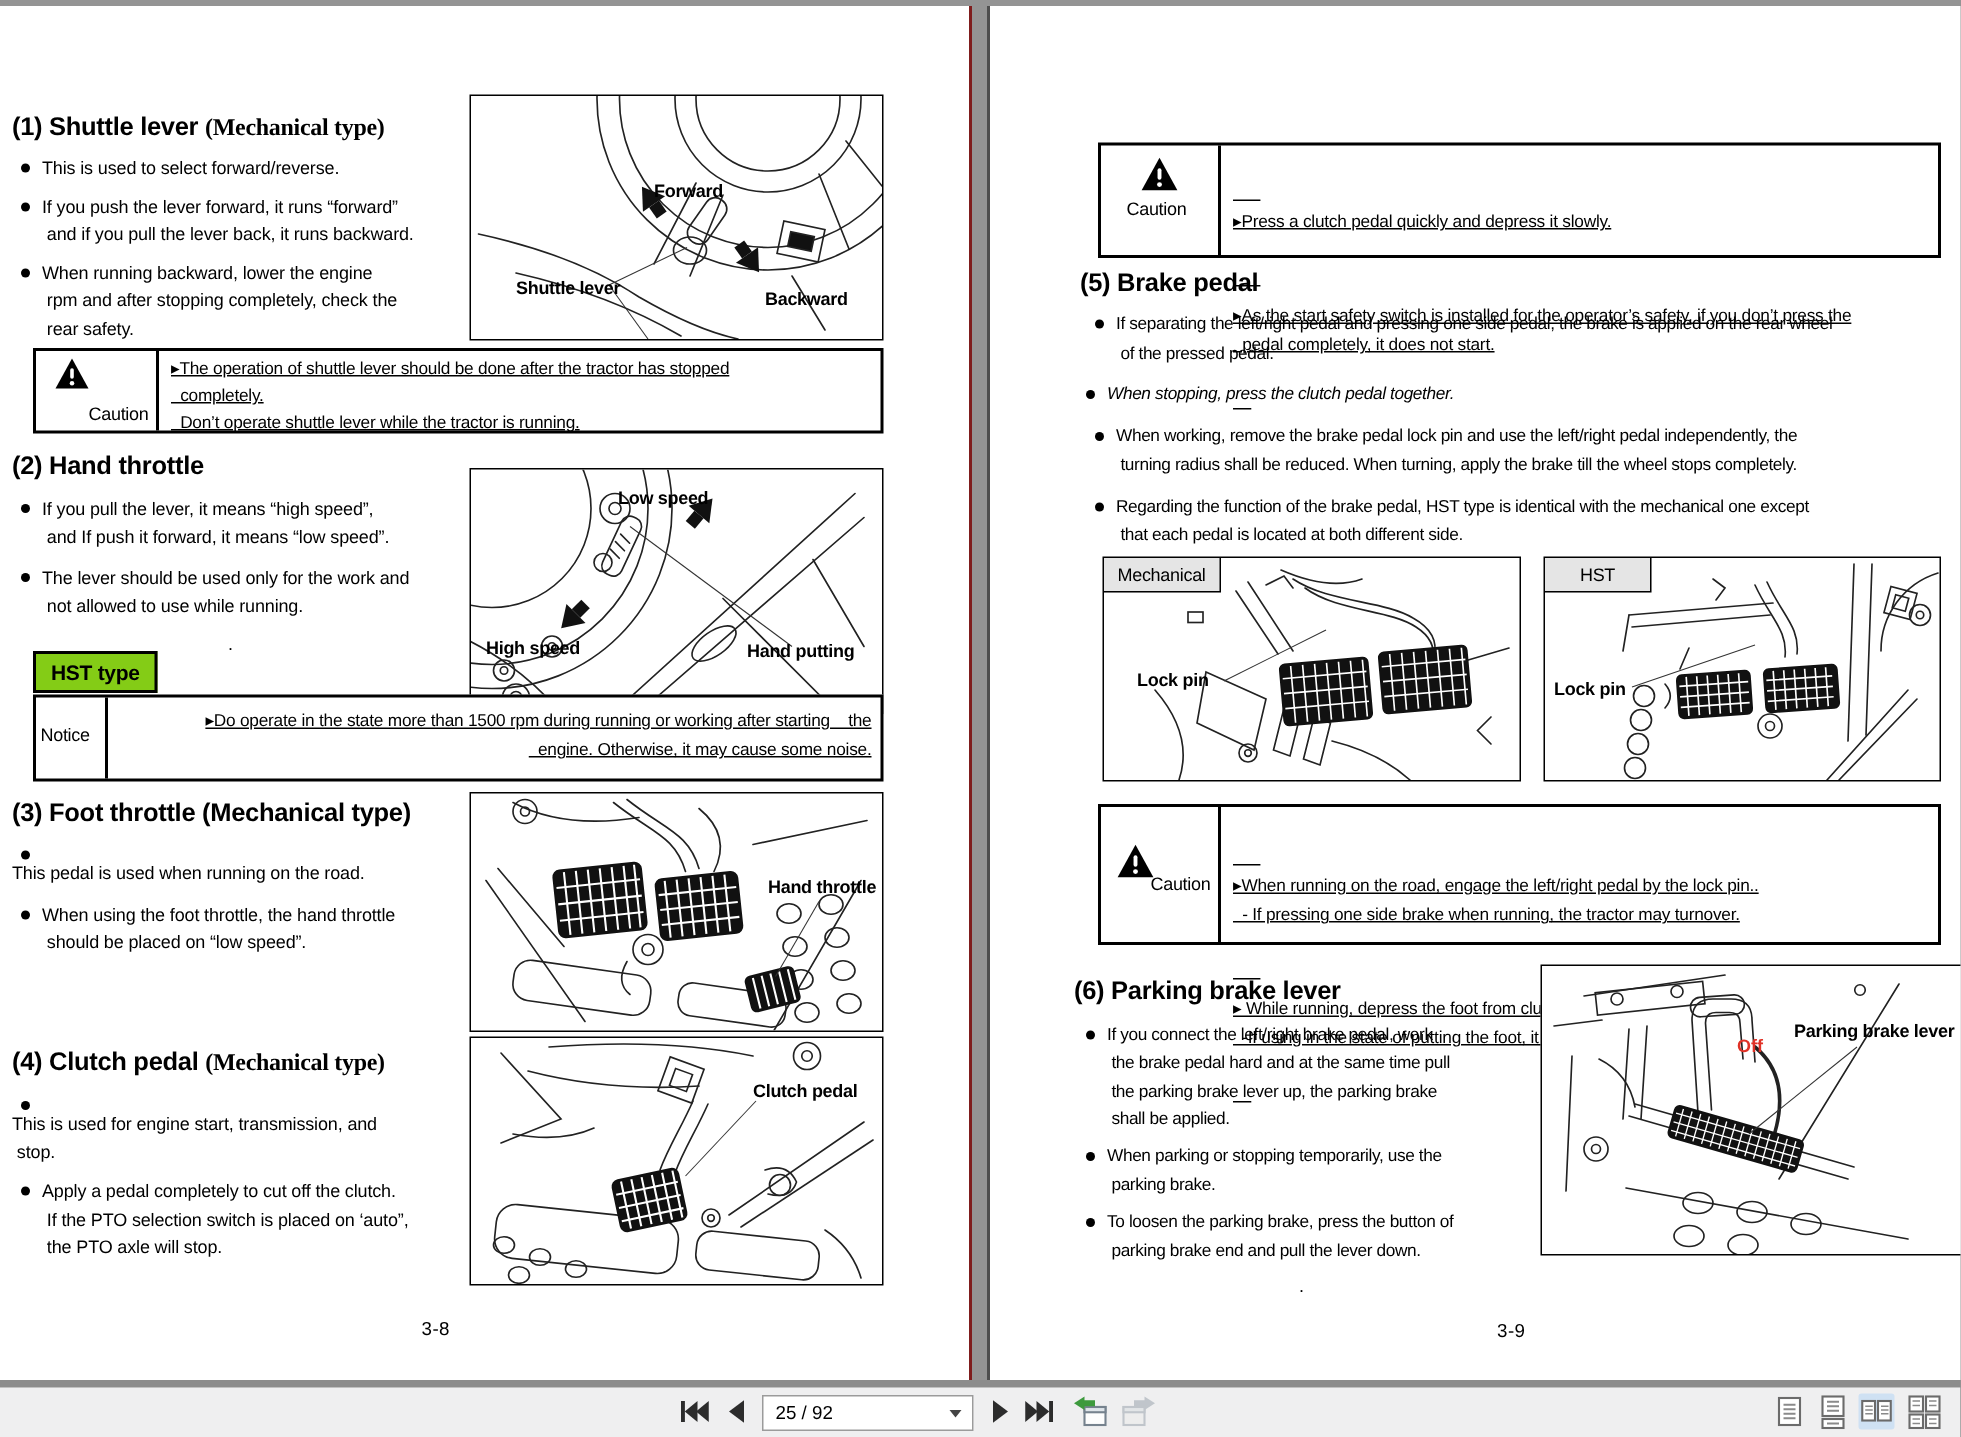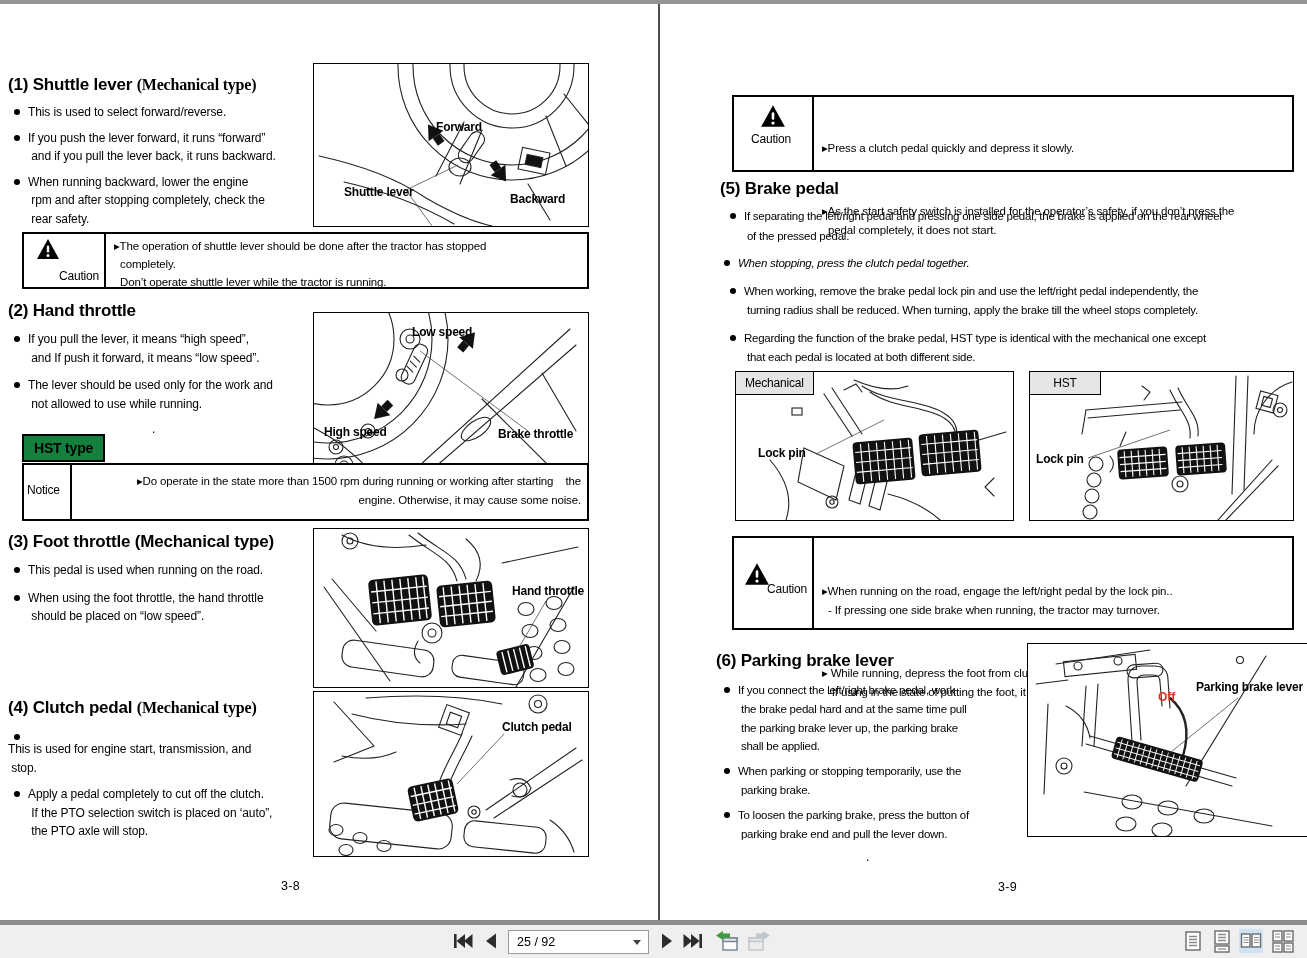--- a/index.html
+++ b/index.html
@@ -1,49 +1,49 @@
 <!DOCTYPE html>
 <html><head>
 <meta charset="utf-8">
 <style>
   html,body{margin:0;padding:0;}
   body{
     width:1307px;height:958px;position:relative;overflow:hidden;
     background:#949494;font-family:"Liberation Sans",sans-serif;color:#000;
   }
   .page{position:absolute;top:4px;height:916px;background:#fff;overflow:hidden;}
-  .page-left{left:0;width:646px;border-right:2px solid #7f1d1d;padding-left:39px;}
+  .page-left{left:0;width:646px;border-right:2px solid #7f1d1d;}
   .page-right{left:658px;width:649px;border-left:2px solid #4e4e4e;}
 
   .h{position:absolute;font-size:17px;font-weight:bold;white-space:nowrap;letter-spacing:-0.2px;}
   .h .serif{font-family:"Liberation Serif",serif;font-size:16px;}
 
   .bul-col{position:absolute;}
   .bullet{display:flex;margin:0 0 7px 0;}
   .bullet .dot{flex:none;width:6px;height:6px;border-radius:50%;background:#000;margin:6px 8px 0 6px;}
   .btxt{white-space:pre;font-size:12px;line-height:18.5px;letter-spacing:-0.1px;}
   .page-right .btxt{font-size:11.5px;line-height:19.5px;letter-spacing:-0.25px;}
   .page-right .bullet{margin-bottom:8px;}
 
   .cbox{position:absolute;border:2px solid #000;background:#fff;display:flex;}
   .cell-l{flex:none;border-right:2px solid #000;position:relative;}
-  .cell-t{flex:1;padding:3px 6px 2px 8px;font-size:11.5px;line-height:18px;white-space:pre;letter-spacing:-0.15px;}
+  .cell-t{flex:1;padding:3px 6px 2px 8px;font-size:11.5px;line-height:18px;white-space:pre;letter-spacing:-0.15px;text-decoration:underline;}
   .clabel{position:absolute;font-size:12px;letter-spacing:-0.2px;}
   .warn{position:absolute;}
 
   .fig{position:absolute;border:1.5px solid #000;background:#fff;overflow:hidden;}
   .fig svg{position:absolute;left:0;top:0;}
   .fig-label{position:absolute;font-weight:bold;font-size:12px;white-space:nowrap;letter-spacing:-0.2px;}
   .ln{stroke:#222;stroke-width:1.1;fill:none;stroke-linecap:round;}
   .thin{stroke:#333;stroke-width:0.7;fill:none;}
   .wg{stroke:#fff;stroke-width:1.4;fill:none;}
   .tag{position:absolute;border:1.5px solid #000;background:#e5e5e5;font-weight:normal;font-size:12px;
        padding:4px 9px;letter-spacing:-0.2px;}
 
-  .hst-tab{position:absolute;border:2px solid #000;background:#15803d;font-weight:bold;font-size:14px;
+  .hst-tab{position:absolute;border:2px solid #000;background:#84cc16;font-weight:bold;font-size:14px;
            padding:4px 10px;letter-spacing:-0.2px;}
   .stray{position:absolute;font-size:12px;}
   .pn{position:absolute;font-size:12.5px;letter-spacing:0.3px;}
   .off-label{position:absolute;font-weight:bold;font-size:12px;}
 
   .bottom-band{position:absolute;left:0;top:920px;width:1307px;height:5px;background:#8c8c8c;}
   .toolbar{position:absolute;left:0;top:925px;width:1307px;height:33px;background:#efeff0;}
   .tbtn{position:absolute;top:4px;width:24px;height:24px;display:flex;align-items:center;justify-content:center;}
   .combo{position:absolute;left:508px;top:5px;width:139px;height:22px;background:#fff;border:1px solid #9b9b9b;
          display:flex;align-items:center;}
@@ -183,37 +183,37 @@
             <rect x="148" y="30" width="8" height="9"></rect>
           </g>
         <g transform="rotate(-135 70 96)">
             <polygon points="70,82 79,96 61,96"></polygon>
             <rect x="66" y="96" width="8" height="9"></rect>
           </g>
       </g>
     </svg>
     <span class="fig-label" style="left:98px;top:12px;">Low speed</span>
     <span class="fig-label" style="left:10px;top:112px;">High speed</span>
-    <span class="fig-label" style="left:184px;top:114px;">Brake throttle</span>
+    <span class="fig-label" style="left:184px;top:114px;">Hand putting</span>
   </div>
 
   <div class="hst-tab" style="left:22px;top:430px;">HST type</div>
   <div class="cbox" style="left:22px;top:459px;width:563px;height:54px;text-align:right;">
     <div class="cell-l" style="width:46px;">
       <span class="clabel" style="left:3px;top:18px;">Notice</span>
     </div>
     <div class="cell-t" style="padding-top:7px;line-height:19px;">▸Do operate in the state more than 1500 rpm during running or working after starting    the
   engine. Otherwise, it may cause some noise.</div>
   </div>
 
   <div class="h" style="left:8px;top:528px;">
     <span>(3) Foot throttle (Mechanical type)</span>
   </div>
   <div class="bul-col" style="left:8px;top:557px;width:310px;">
-    <div class="bullet" style="margin-bottom:9px;">
+    <div class="bullet" style="margin-bottom:9px;flex-direction:column;">
         <span class="dot"></span>
         <span class="btxt">This pedal is used when running on the road.</span>
       </div>
     <div class="bullet">
         <span class="dot"></span>
         <span class="btxt">When using the foot throttle, the hand throttle
  should be placed on “low speed”.</span>
       </div>
   </div>
 

